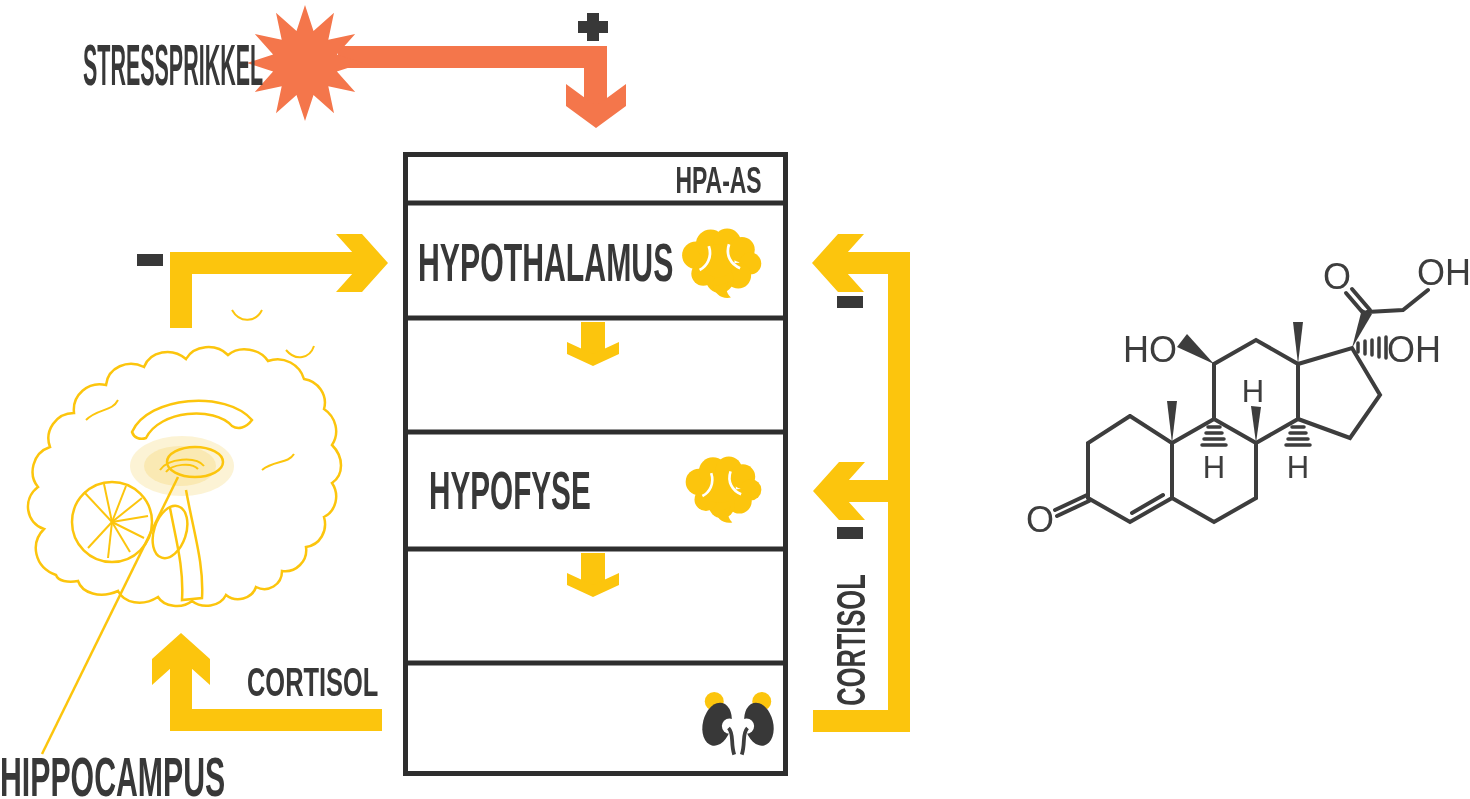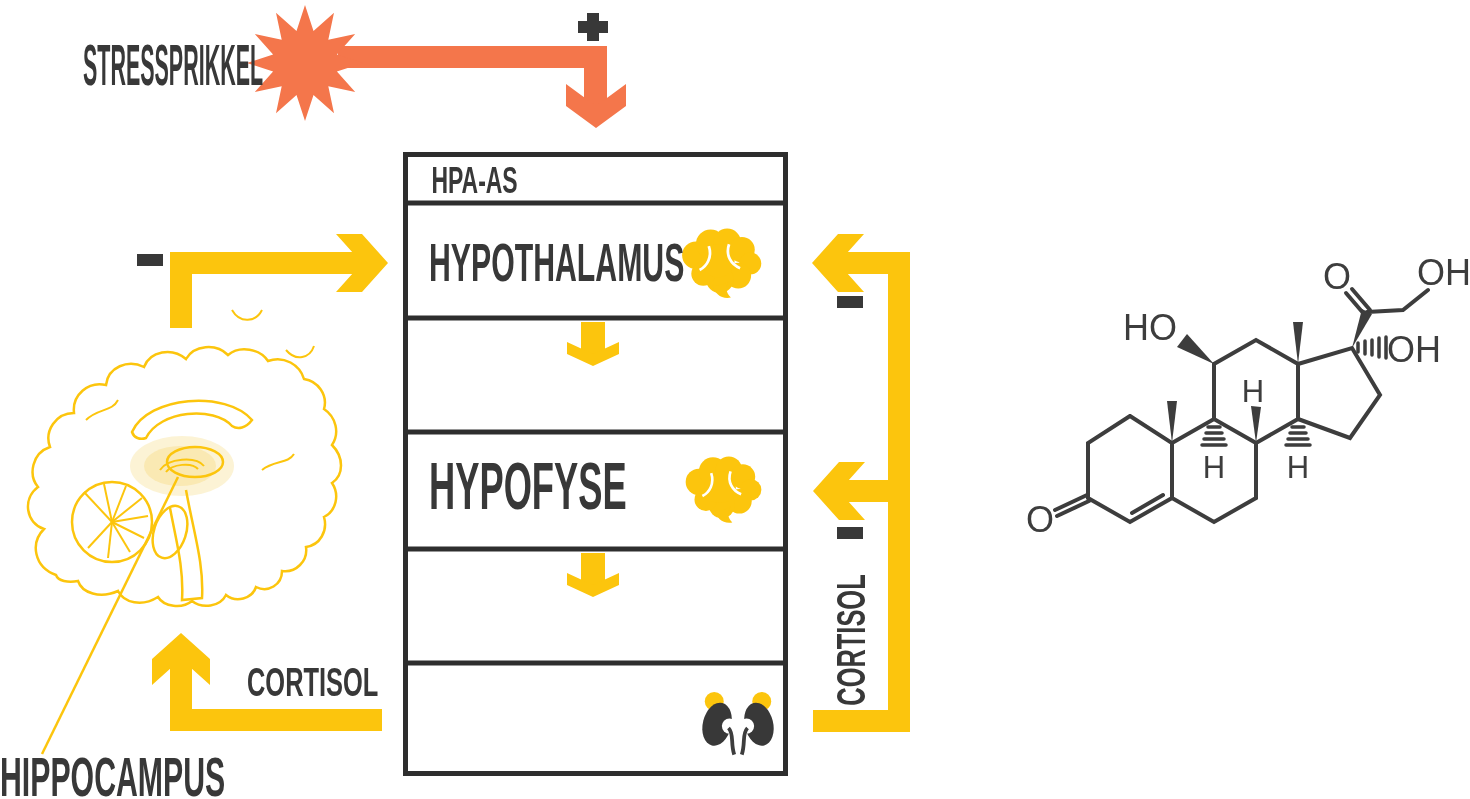--- a/index.html
+++ b/index.html
@@ -8,21 +8,21 @@
   }
   html,body{margin:0;padding:0;background:#fff;}
   #stage{position:relative;width:1470px;height:799px;overflow:hidden;background:#fff;
          font-family:"Liberation Sans","DejaVu Sans",sans-serif;}
   svg{position:absolute;left:0;top:0;}
   .fy{fill:var(--yellow);} .fo{fill:var(--orange);} .fd{fill:var(--dark);}
   .sy{stroke:var(--yellow);fill:none;} .sw{stroke:#fff;fill:none;}
   .sm{stroke:var(--molecule);fill:none;} .fm{fill:var(--molecule);}
   .t{position:absolute;font-weight:700;color:var(--dark);line-height:1;white-space:nowrap;}
   .t>span{display:inline-block;transform-origin:left top;}
-  .tc{text-align:left;}
+  .tc{text-align:right;}
   .tc>span{transform-origin:center top;}
   .mol{position:absolute;font-weight:400;color:var(--molecule);line-height:1;
        transform:translate(-50%,-50%);white-space:nowrap;}
   .minus{position:absolute;width:26px;height:12px;background:var(--dark);overflow:hidden;}
   .plus{position:absolute;width:30px;height:28px;}
   .plus .ph{position:absolute;left:0;top:8px;width:30px;height:12px;background:var(--dark);}
   .plus .pv{position:absolute;left:9px;top:0;width:12px;height:28px;background:var(--dark);}
   .hiddentext{position:absolute;left:0;top:0;color:transparent;font-size:6px;line-height:1;}
   .vert{position:absolute;transform:translate(-50%,-50%) rotate(-90deg);transform-origin:center;}
   .vert>span{display:inline-block;transform:scaleX(0.62);transform-origin:center;}
@@ -166,39 +166,39 @@
 
   <div class="t" style="left:83px;top:36px;font-size:58px"><span style="transform:scaleX(0.37)">STRESSPRIKKEL</span></div>
 
   <div class="plus" style="left:578px;top:13px">
     <span class="hiddentext">+</span>
       <i class="ph"></i>
       <i class="pv"></i>
   </div>
 
   <div class="t tc" style="left:405px;top:162px;width:383px;font-size:37px"><span style="transform:scaleX(0.62)">HPA-AS</span></div>
-  <div class="t" style="left:429px;top:235px;font-size:54px"><span style="transform:scaleX(0.56)">HYPOTHALAMUS</span></div>
-  <div class="t" style="left:429px;top:453px;font-size:66px"><span style="transform:scaleX(0.55)">HYPOFYSE</span></div>
+  <div class="t" style="left:418px;top:235px;font-size:54px"><span style="transform:scaleX(0.56)">HYPOTHALAMUS</span></div>
+  <div class="t" style="left:429px;top:463px;font-size:54px"><span style="transform:scaleX(0.55)">HYPOFYSE</span></div>
 
   <div class="minus" style="left:137px;top:254px">
       <span class="hiddentext">−</span>
     </div>
   <div class="minus" style="left:837px;top:296px">
       <span class="hiddentext">−</span>
     </div>
   <div class="minus" style="left:837px;top:527px">
       <span class="hiddentext">−</span>
     </div>
 
   <div class="t" style="left:247px;top:662px;font-size:41px"><span style="transform:scaleX(0.62)">CORTISOL</span></div>
   <div class="t vert" style="left:851px;top:640px;font-size:41px"><span>CORTISOL</span></div>
   <div class="t" style="left:0px;top:750px;font-size:55px"><span style="transform:scaleX(0.55)">HIPPOCAMPUS</span></div>
 
   <div class="mol" style="left:1040px;top:520px;font-size:36px"><span>O</span></div>
-  <div class="mol" style="left:1150px;top:328px;font-size:36px"><span>HO</span></div>
+  <div class="mol" style="left:1150px;top:350px;font-size:36px"><span>HO</span></div>
   <div class="mol" style="left:1337px;top:277px;font-size:36px"><span>O</span></div>
   <div class="mol" style="left:1444px;top:273px;font-size:36px"><span>OH</span></div>
   <div class="mol" style="left:1414px;top:350px;font-size:36px"><span>OH</span></div>
   <div class="mol" style="left:1253px;top:391px;font-size:31px"><span>H</span></div>
   <div class="mol" style="left:1214px;top:467px;font-size:31px"><span>H</span></div>
   <div class="mol" style="left:1298px;top:467px;font-size:31px"><span>H</span></div>
 
 </div>
 
 </body></html>

